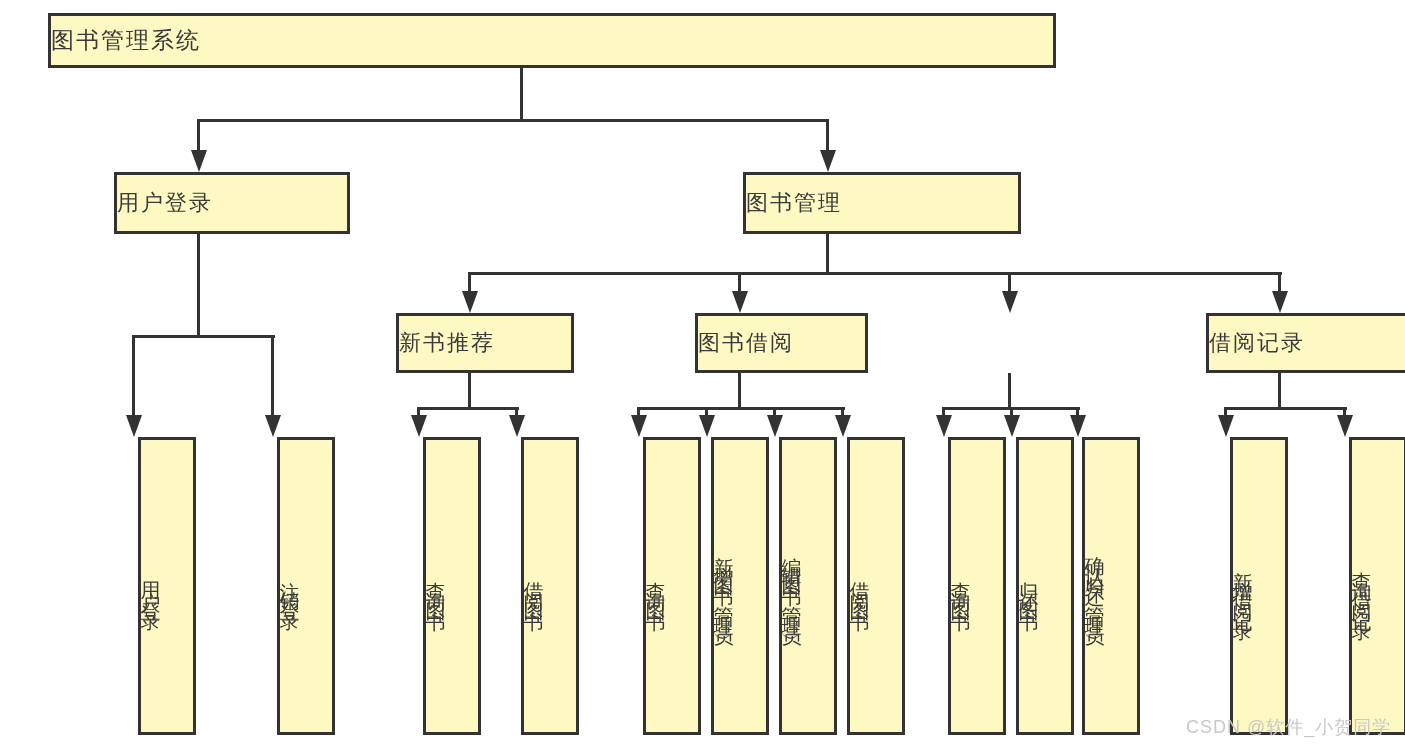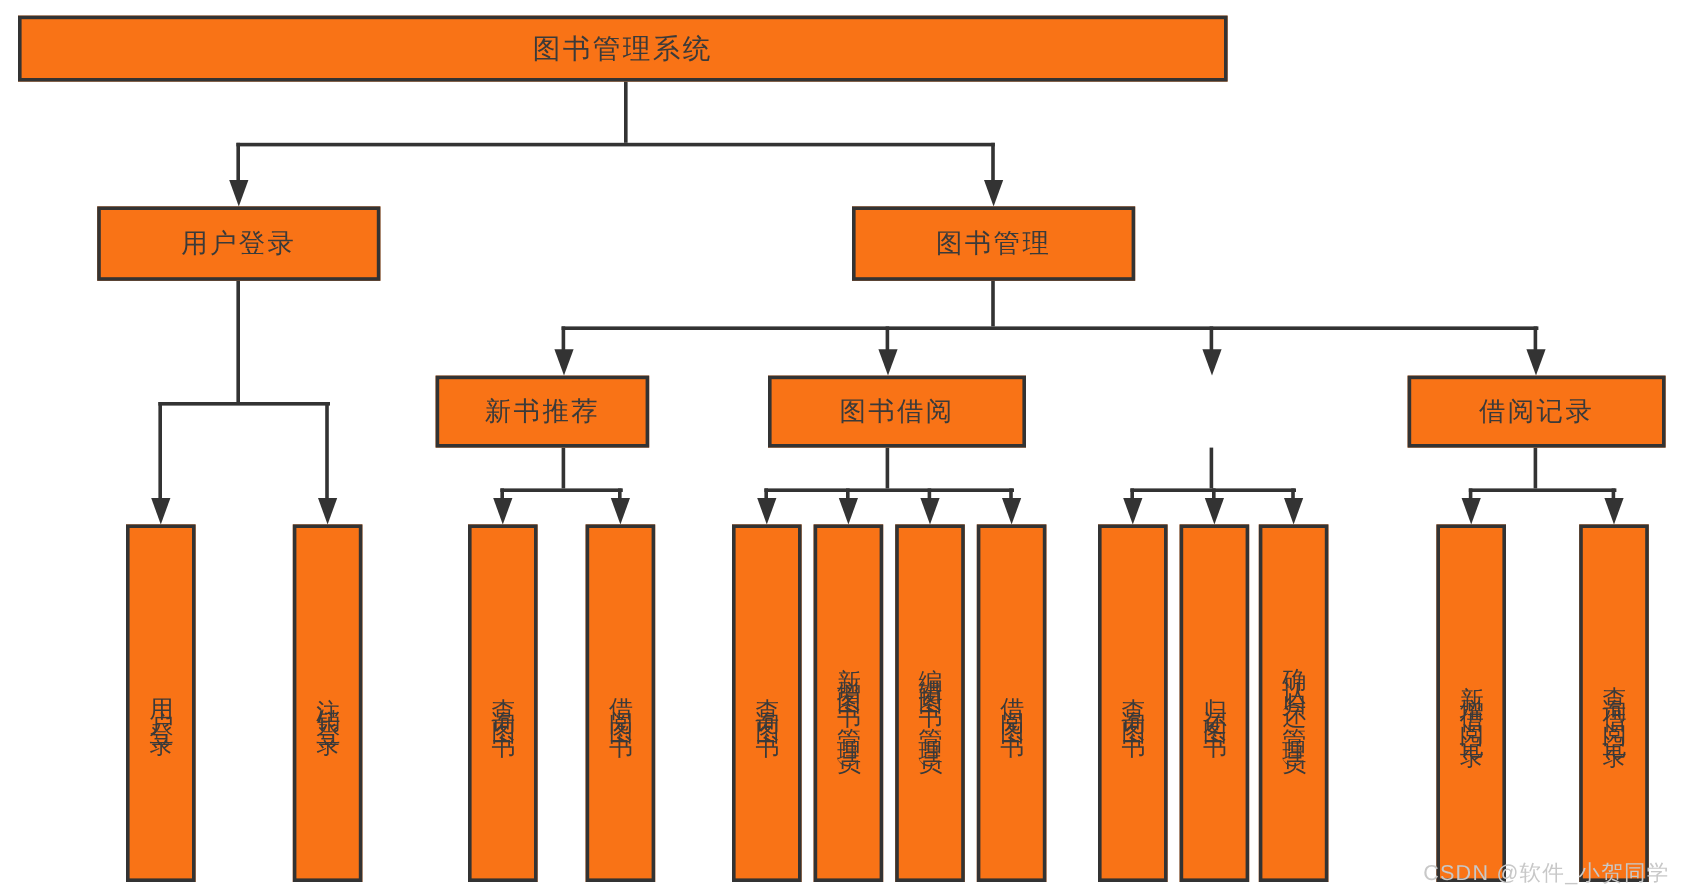--- a/index.html
+++ b/index.html
@@ -10,24 +10,25 @@
   body{
     background:var(--background,#fff);
     font-family:"Liberation Sans","DejaVu Sans",sans-serif;
   }
   .canvas{
     position:relative;width:1405px;height:747px;
     background:var(--background,#fff);overflow:hidden;
   }
   
   .hbox,.vbox{
-    position:absolute;background:#f97316;
+    position:absolute;background:#fef9c3;
     border:3px solid var(--border,#333);
-    display:flex;align-items:center;justify-content:center;
+    display:flex;align-items:center;justify-content:flex-start;
     z-index:2;
+    margin-left:33px;
   }
   .hbox span{
     color:var(--text,#3a3a3a);font-size:22px;letter-spacing:2px;
     white-space:nowrap;
   }
   .hbox.root span{font-size:23px}
   .vbox{width:58px;height:298px}
   .vbox span{
     writing-mode:vertical-rl;text-orientation:mixed;
     color:var(--text,#3a3a3a);font-size:20px;line-height:1;
@@ -54,28 +55,28 @@
 
 <div class="canvas">
 
   <div class="hbox root" style="left:15px;top:13px;width:1008px;height:55px">
     <span>图书管理系统</span>
   </div>
 
   <div class="hbox" style="left:81px;top:172px;width:236px;height:62px">
     <span>用户登录</span>
   </div>
-  <div class="hbox" style="left:710px;top:172px;width:236px;height:62px">
+  <div class="hbox" style="left:710px;top:172px;width:278px;height:62px">
     <span>图书管理</span>
   </div>
 
   <div class="hbox" style="left:363px;top:313px;width:178px;height:60px">
     <span>新书推荐</span>
   </div>
-  <div class="hbox" style="left:640px;top:313px;width:215px;height:60px">
+  <div class="hbox" style="left:662px;top:313px;width:173px;height:60px">
     <span>图书借阅</span>
   </div>
   <div class="hbox" style="left:1173px;top:313px;width:215px;height:60px">
     <span>借阅记录</span>
   </div>
 
   <div class="vbox" style="left:105px;top:437px">
     <span>用户登录</span>
   </div>
   <div class="vbox" style="left:244px;top:437px">

